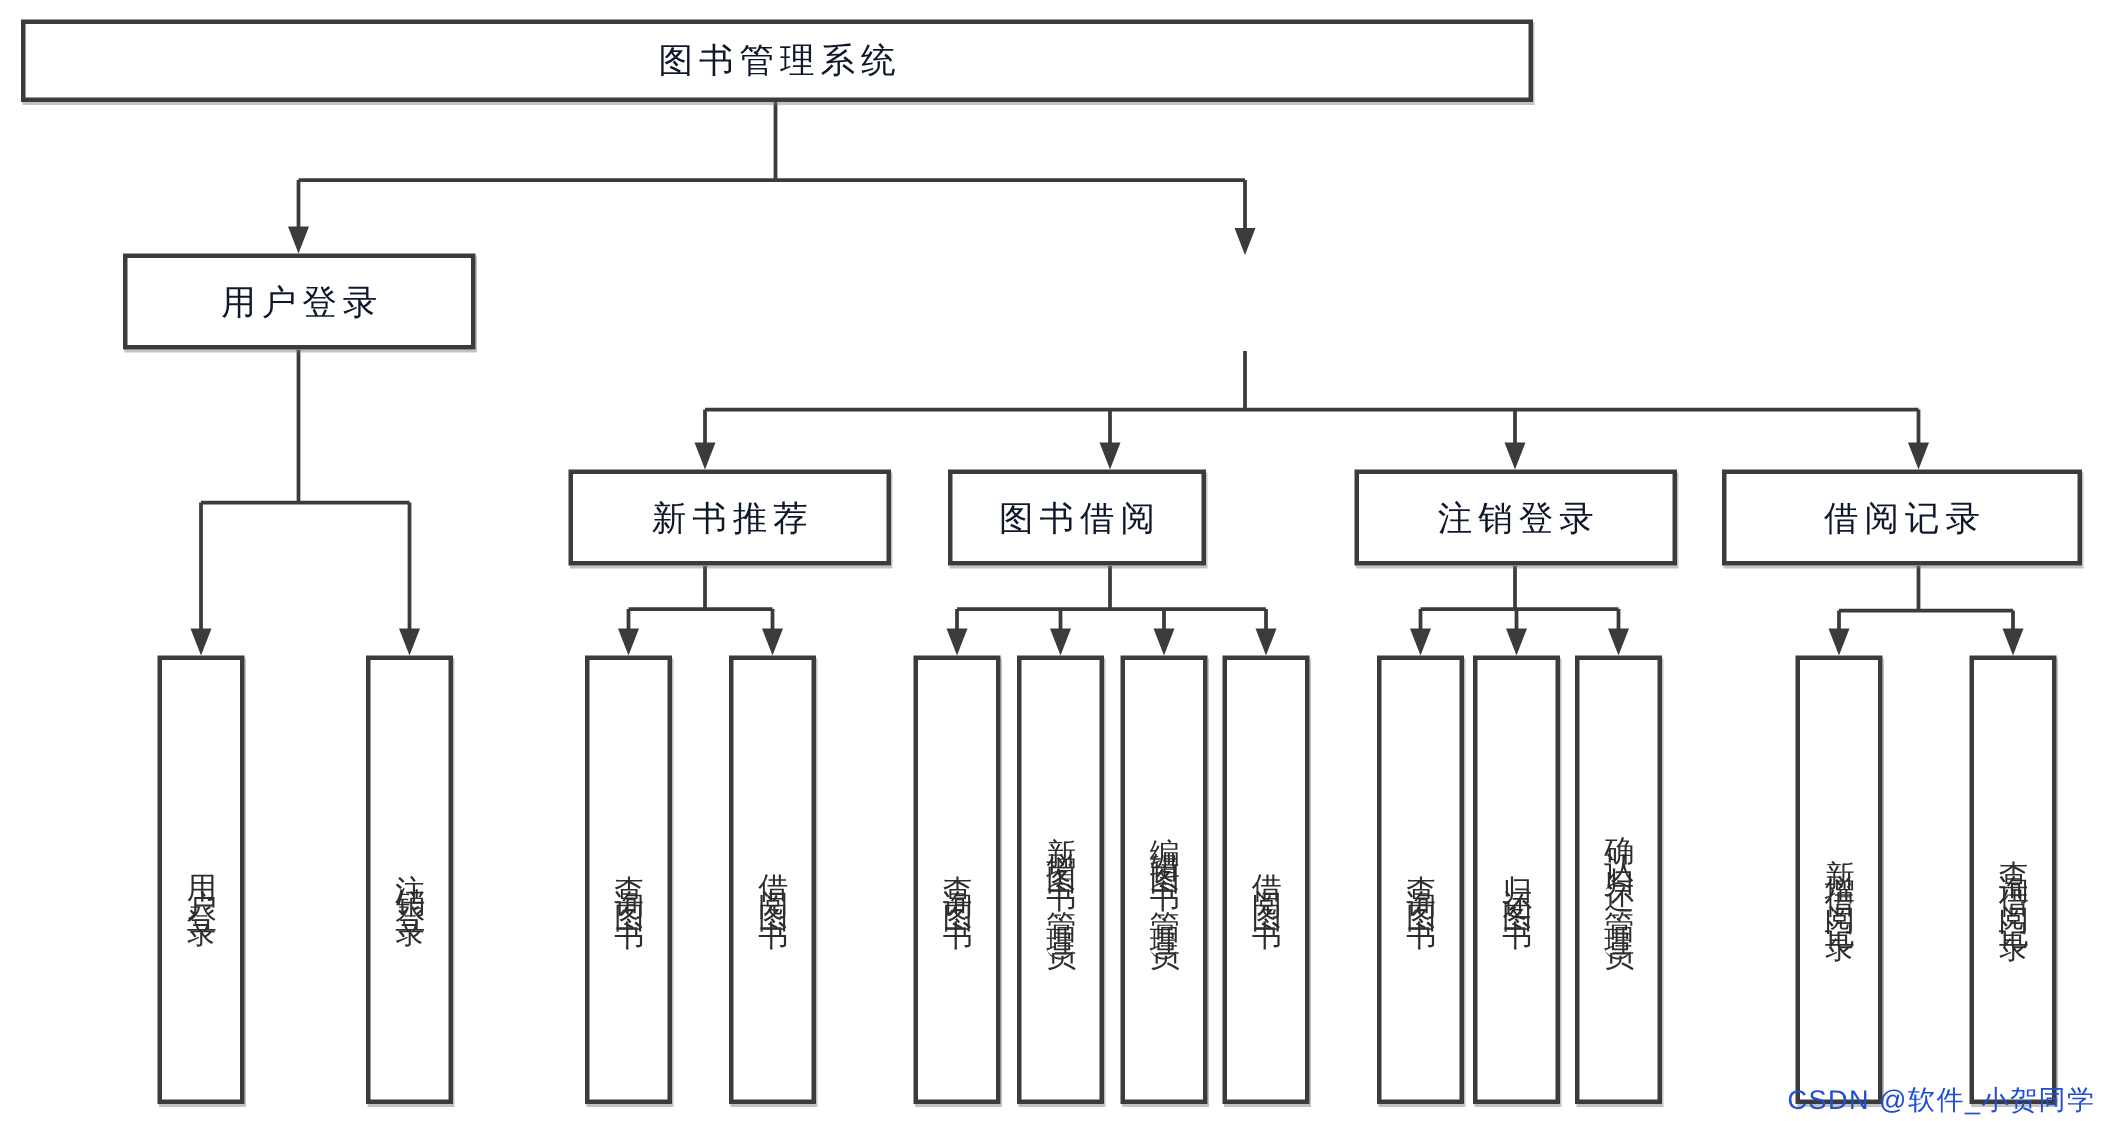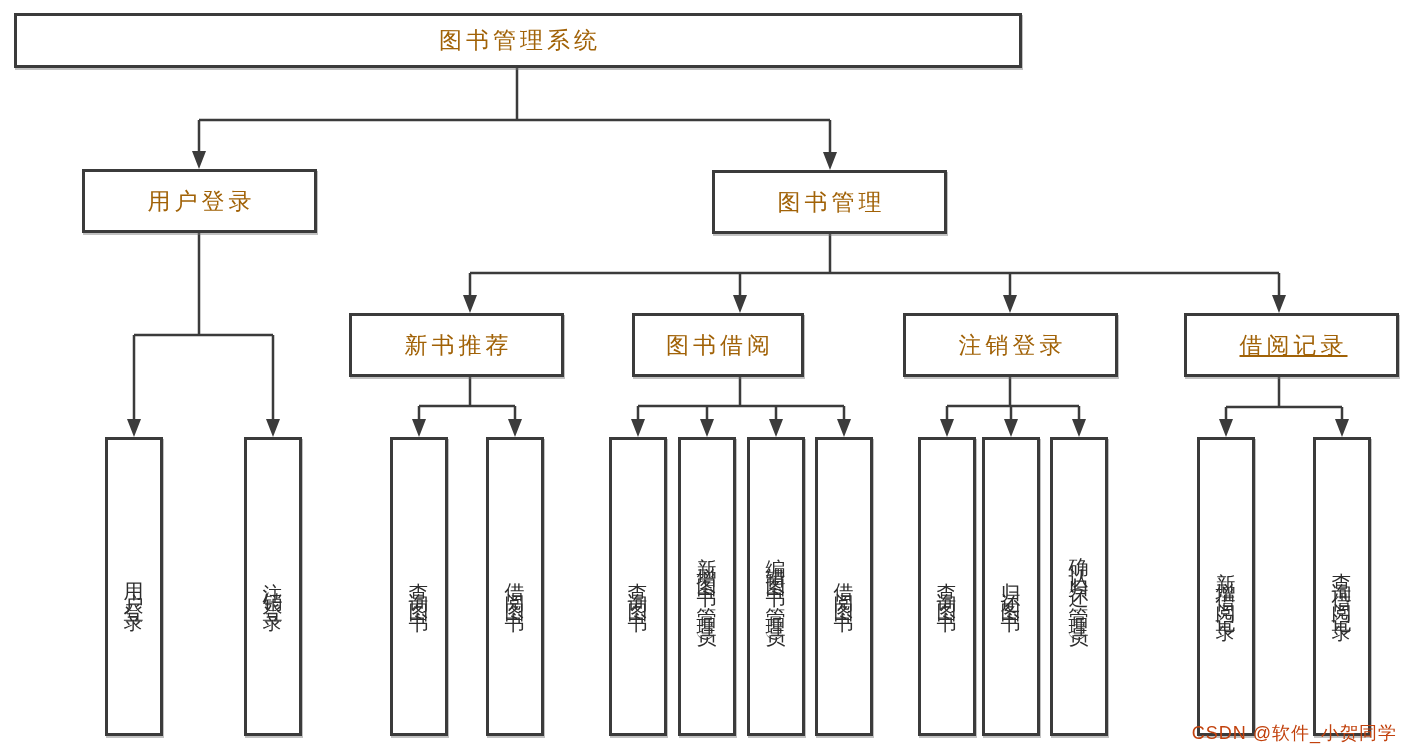--- a/index.html
+++ b/index.html
@@ -21,36 +21,36 @@
   }
 
   .node {
     position: absolute;
     background: #ffffff;
     border: 3px solid #3b3b3b;
     box-shadow: 1px 2px 0 rgba(120,120,120,0.45);
     display: flex;
     align-items: center;
     justify-content: center;
-    color: #a16207;
+    color: #0f172a;
     font-size: 23px;
     letter-spacing: 4px;
     text-indent: 4px;
     white-space: nowrap;
   }
 
   .root-node   { left: 14px;  top: 13px;  width: 1008px; height: 55px; }
   .lvl2-left   { left: 82px;  top: 169px; width: 235px;  height: 64px; }
   .lvl2-right  { left: 712px; top: 170px; width: 235px;  height: 64px; }
 
   .lvl3 { top: 313px; height: 64px; }
-  .g0 { left: 349px;  width: 215px; }
+  .g0 { left: 379px;  width: 215px; }
   .g1 { left: 632px;  width: 172px; }
   .g2 { left: 903px;  width: 215px; }
-  .g3 { left: 1184px; width: 215px; text-decoration: underline; }
+  .g3 { left: 1148px; width: 240px; }
 
   .leaf {
     position: absolute;
     top: 437px;
     width: 58px;
     height: 299px;
     background: #ffffff;
     border: 3px solid #3b3b3b;
     box-shadow: 1px 2px 0 rgba(120,120,120,0.45);
     display: flex;
@@ -65,21 +65,21 @@
     letter-spacing: 10px;
     line-height: 1;
     white-space: nowrap;
   }
 
   .watermark {
     position: absolute;
     right: 8px;
     bottom: 2px;
     font-size: 18px;
-    color: #c2410c;
+    color: #1d4ed8;
     letter-spacing: 1px;
   }
 </style>
 </head>
 <body>
 
 <div class="canvas">
 
   <svg class="connectors" viewBox="0 0 1405 747" xmlns="http://www.w3.org/2000/svg">
     <path fill="none" stroke="#3b3b3b" stroke-width="2.5" d="
@@ -111,23 +111,20 @@
       M1219 419 L1233 419 L1226 437 Z
       M1335 419 L1349 419 L1342 437 Z"></path>
   </svg>
 
   <div class="node root-node">
     <span>图书管理系统</span>
   </div>
 
   <div class="node lvl2-left">
     <span>用户登录</span>
-  </div>
-  <div class="node lvl2-right">
-    <span>图书管理</span>
   </div>
 
   <div class="node lvl3 g0">
     <span>新书推荐</span>
   </div>
   <div class="node lvl3 g1">
     <span>图书借阅</span>
   </div>
   <div class="node lvl3 g2">
     <span>注销登录</span>

